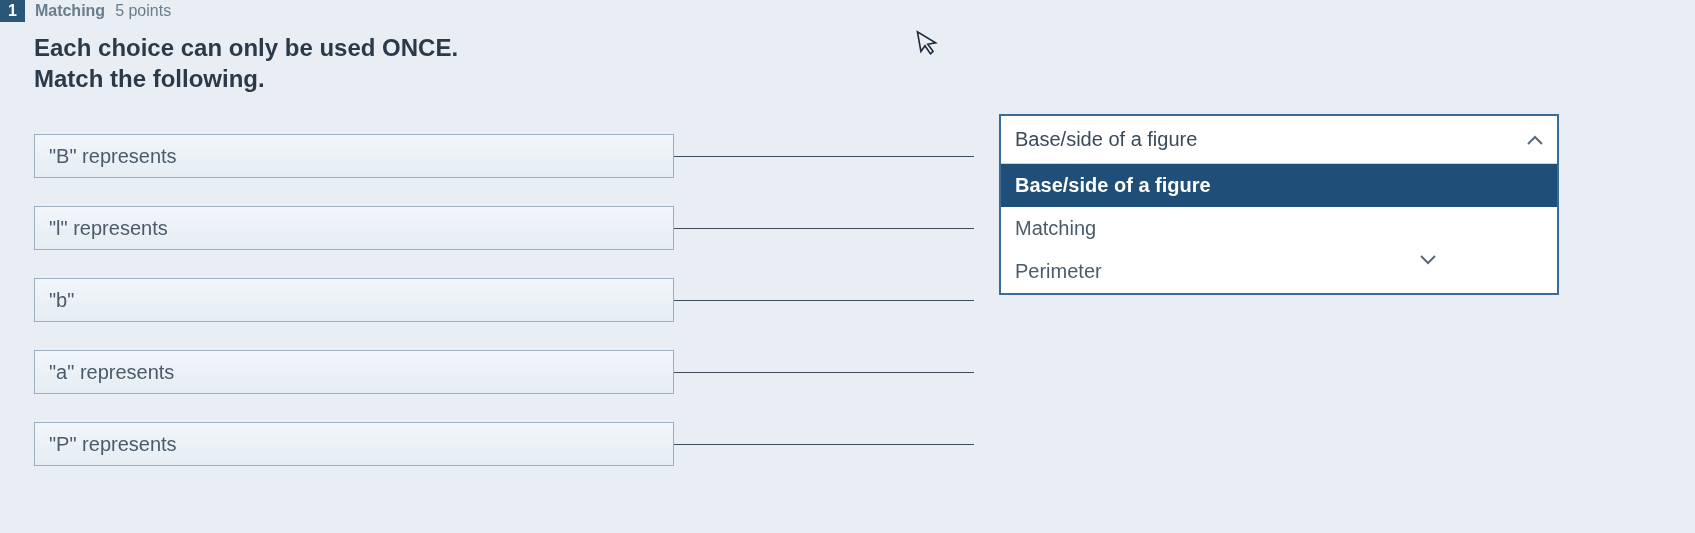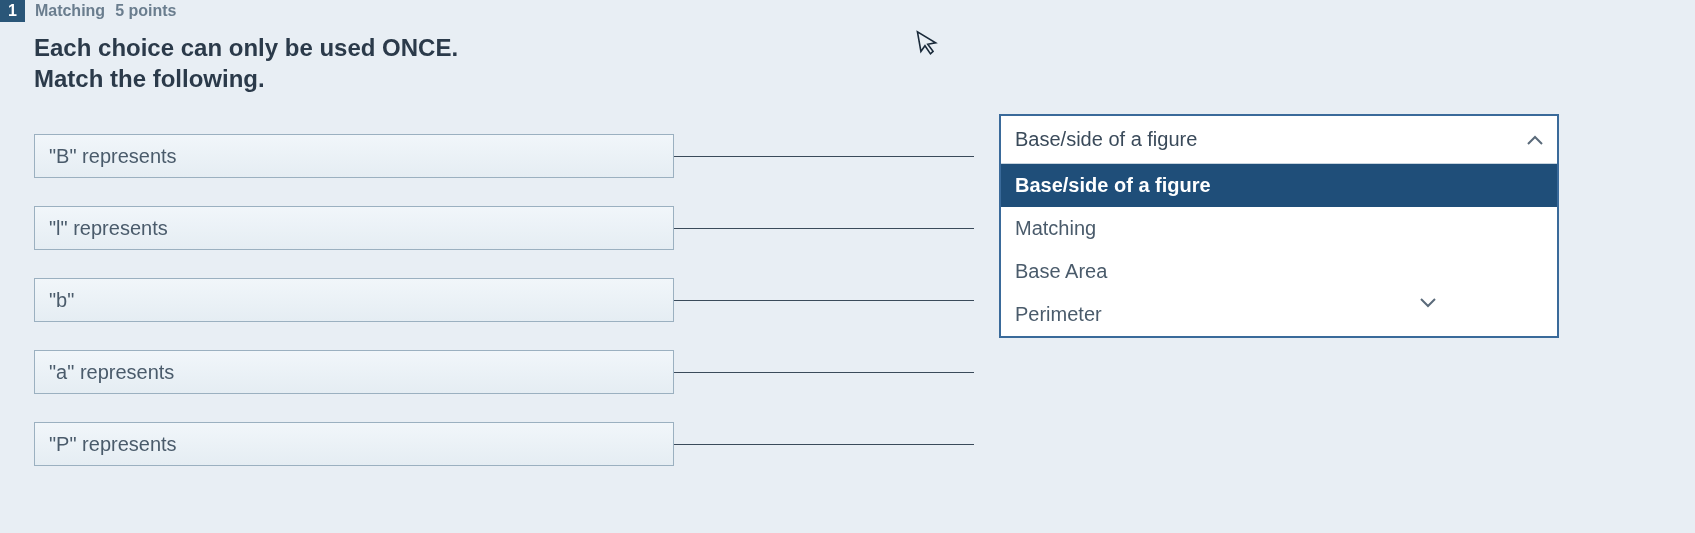--- a/index.html
+++ b/index.html
@@ -29,21 +29,21 @@
       padding: 2px 8px;
       font-size: 16px;
     }
     .qtype {
       color: #6a7d8e;
       font-weight: 600;
       font-size: 16px;
     }
     .qpoints {
       color: #6a7d8e;
-      font-weight: 700;
+      font-weight: 400;
       font-size: 16px;
     }
     .prompt {
       color: #2b3a4a;
       font-size: 24px;
       font-weight: 600;
       padding: 6px 0 20px 34px;
       line-height: 1.3;
     }
     .matching-area {
@@ -194,23 +194,20 @@
         </span>
       </div>
       <div class="dropdown-list">
         <div class="dropdown-option highlight">
           <span>Base/side of a figure</span>
         </div>
         <div class="dropdown-option">
           <span>Matching</span>
         </div>
         <div class="dropdown-option">
-          <span>Base Area</span>
-        </div>
-        <div class="dropdown-option">
           <span>Perimeter</span>
         </div>
       </div>
     </div>
     <span class="scroll-down">
       <svg width="16" height="10" viewBox="0 0 16 10">
           <path d="M1 1 L8 8 L15 1" fill="none" stroke="#5a6a7a" stroke-width="2"></path>
         </svg>
     </span>
   </div>

